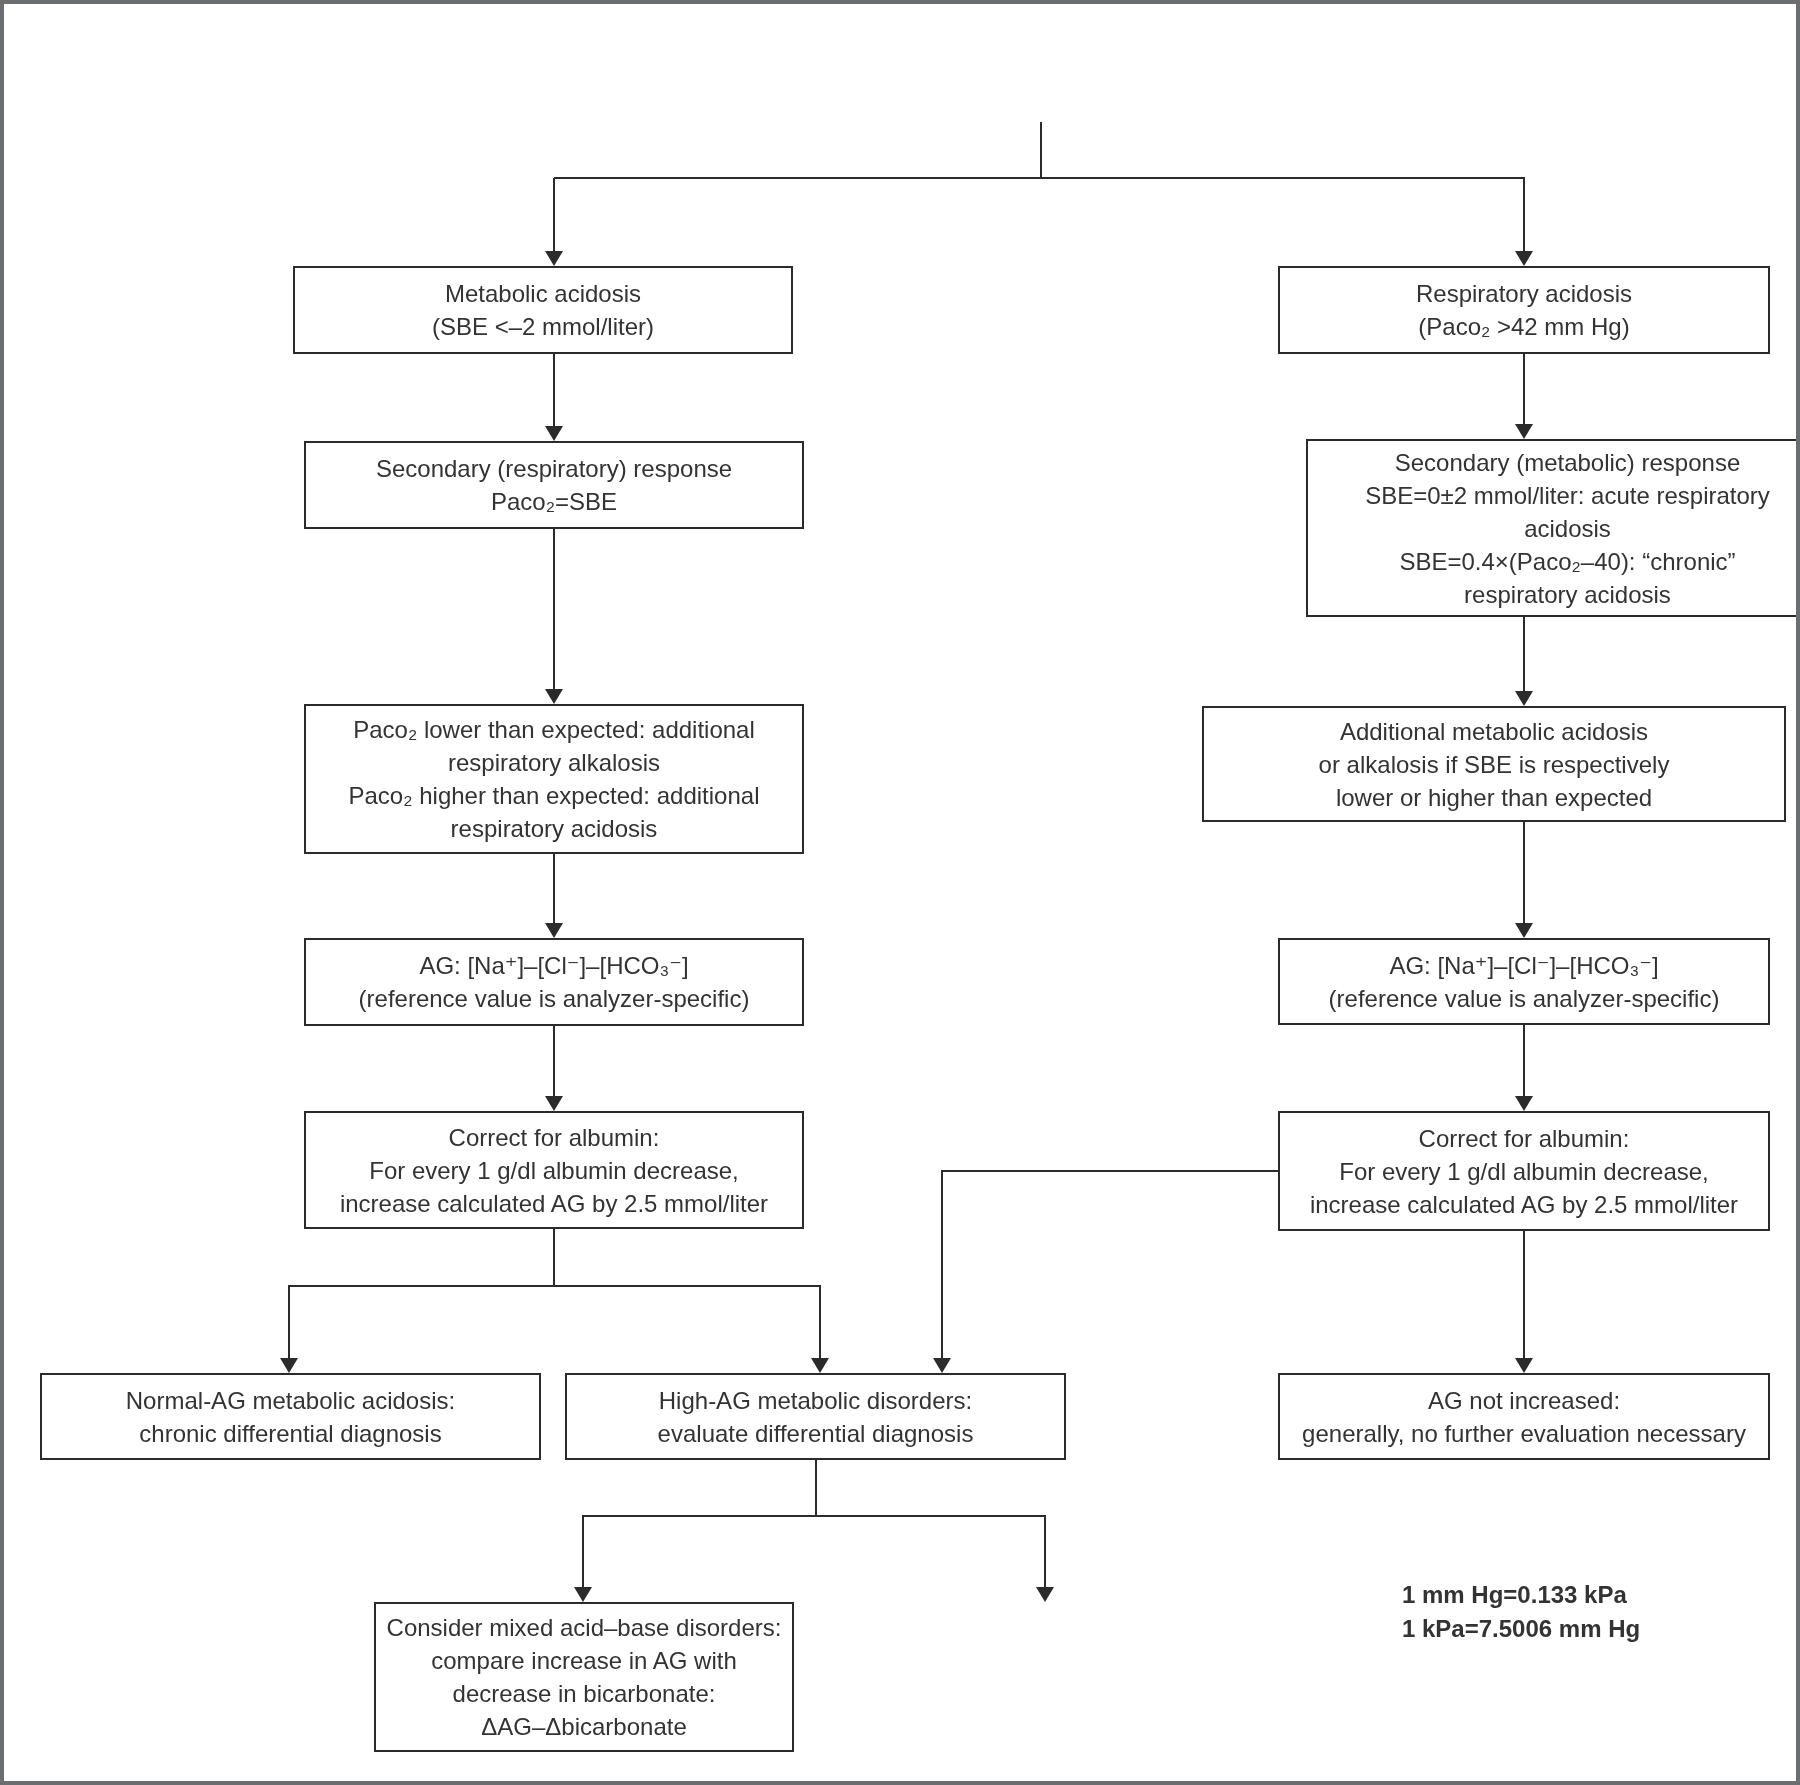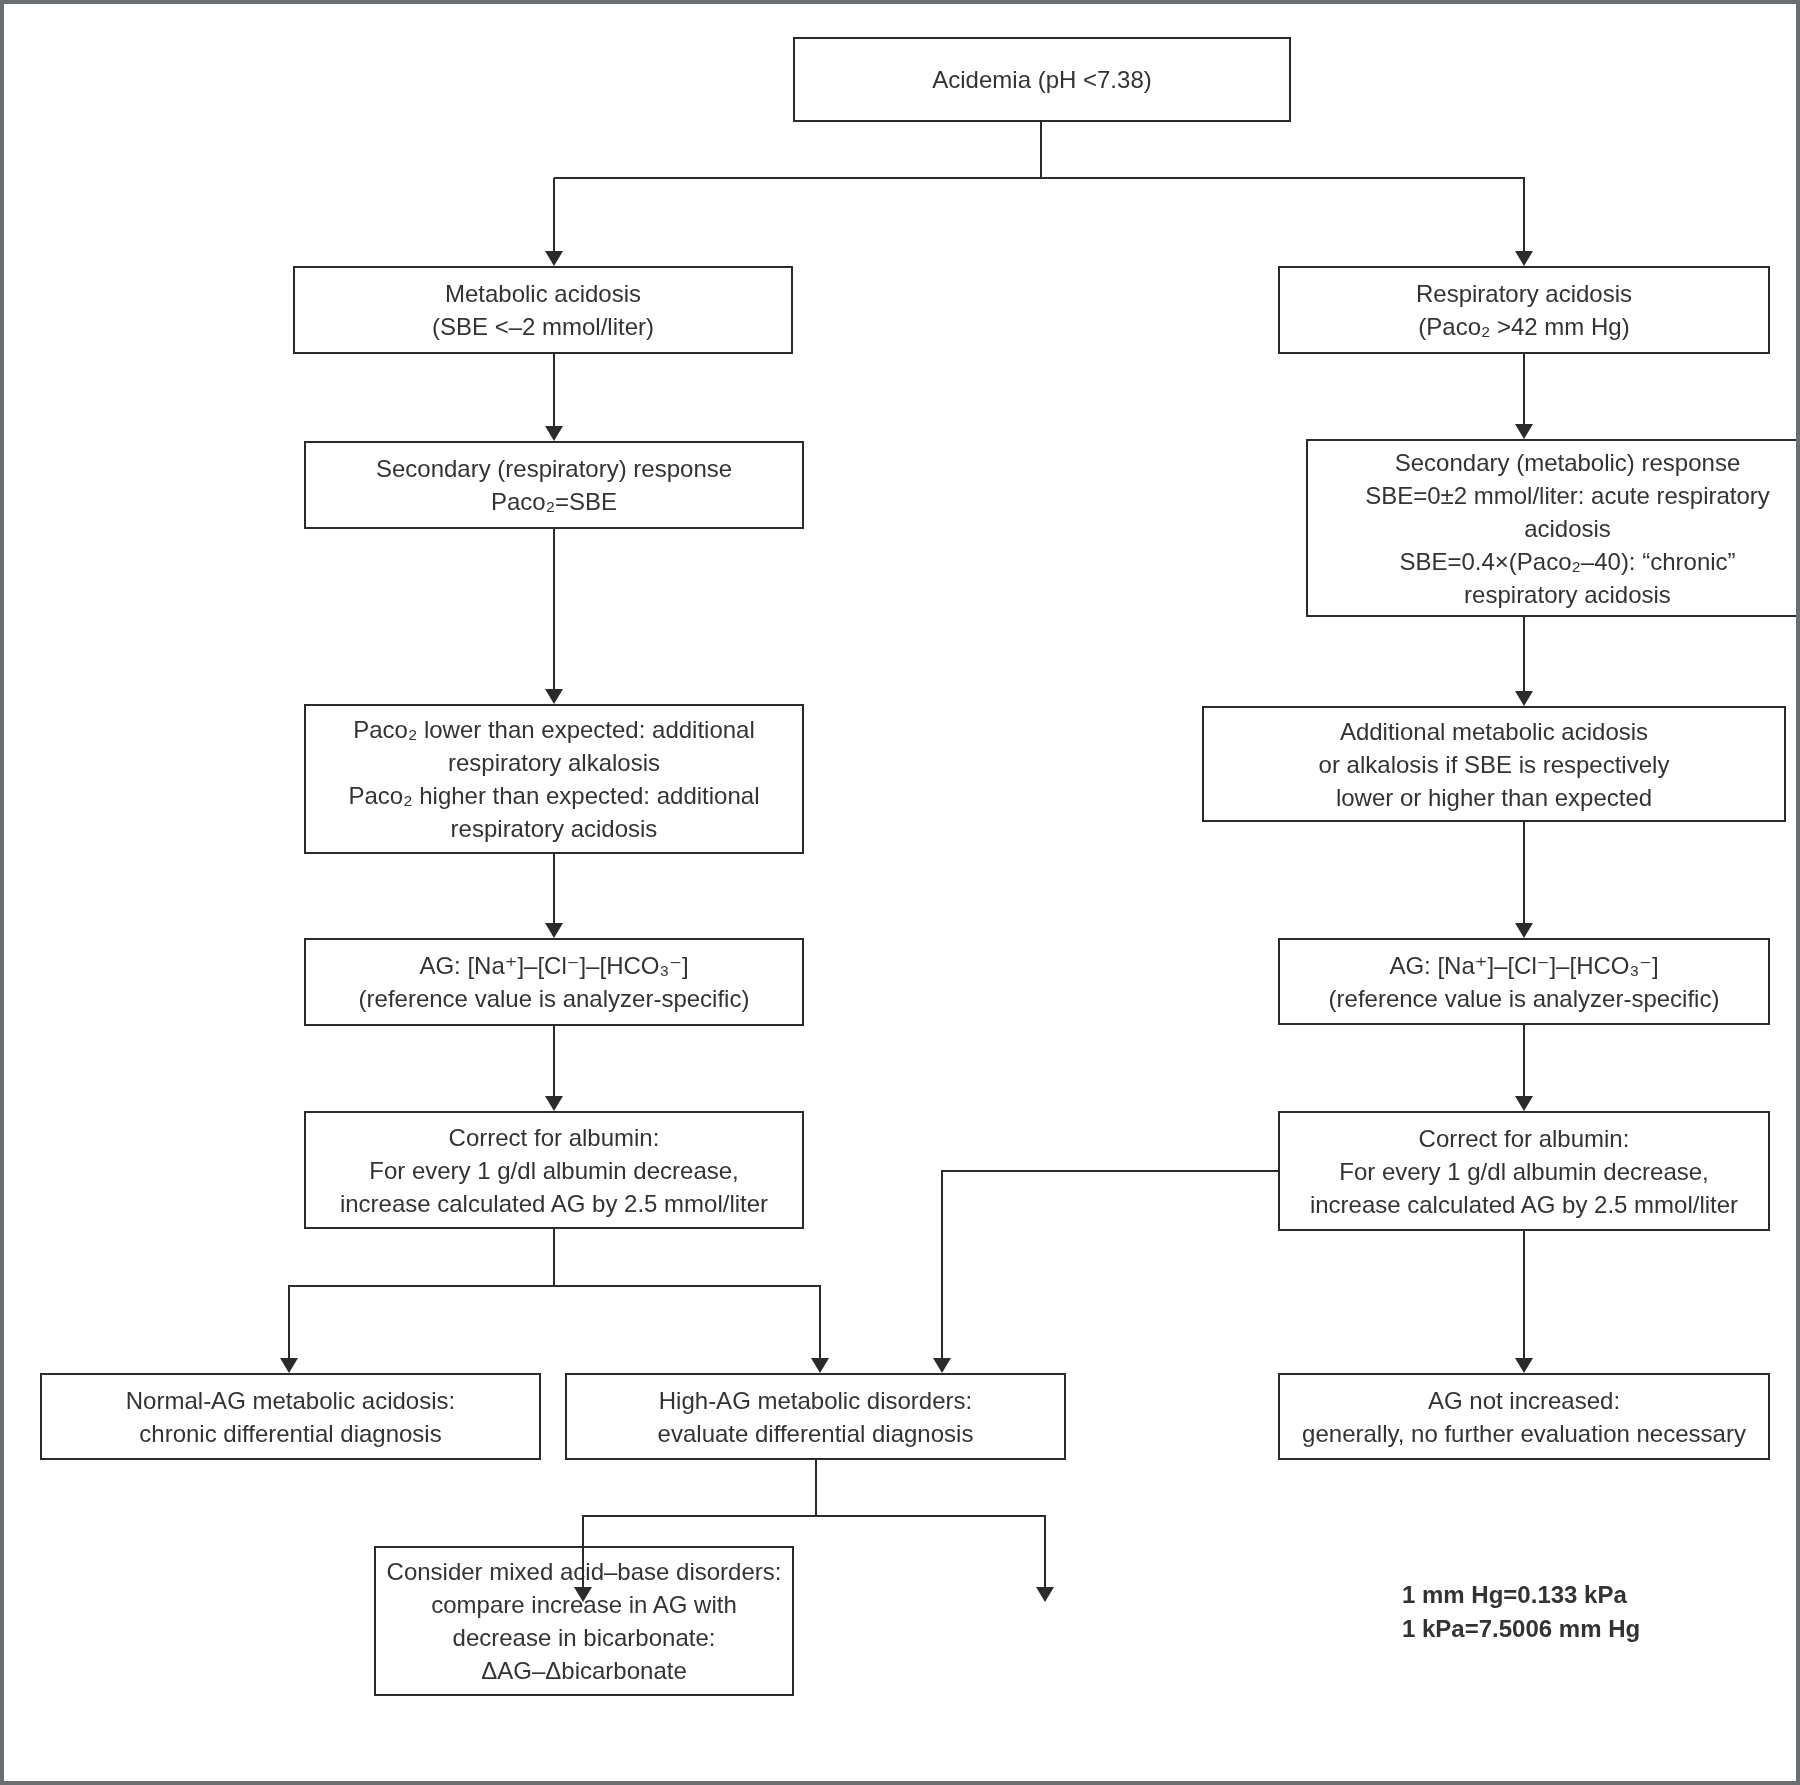--- a/index.html
+++ b/index.html
@@ -38,21 +38,20 @@
     white-space:pre-line;
     text-align:left;
     font-weight:bold;
   }
 </style>
 </head>
 <body>
 
 <div id="figure">
 
-  <div class="box" style="left:789px;top:33px;width:498px;height:85px">Acidemia (pH &lt;7.38)</div>
   <div class="box" style="left:289px;top:262px;width:500px;height:88px">Metabolic acidosis
 (SBE &lt;–2 mmol/liter)</div>
   <div class="box" style="left:1274px;top:262px;width:492px;height:88px">Respiratory acidosis
 (Paco₂ &gt;42 mm Hg)</div>
   <div class="box" style="left:300px;top:437px;width:500px;height:88px">Secondary (respiratory) response
 Paco₂=SBE</div>
   <div class="box" style="left:1302px;top:435px;width:523px;height:178px">Secondary (metabolic) response
 SBE=0±2 mmol/liter: acute respiratory
 acidosis
 SBE=0.4×(Paco₂–40): “chronic”
@@ -73,21 +72,21 @@
 increase calculated AG by 2.5 mmol/liter</div>
   <div class="box" style="left:1274px;top:1107px;width:492px;height:120px">Correct for albumin:
 For every 1 g/dl albumin decrease,
 increase calculated AG by 2.5 mmol/liter</div>
   <div class="box" style="left:36px;top:1369px;width:501px;height:87px">Normal-AG metabolic acidosis:
 chronic differential diagnosis</div>
   <div class="box" style="left:561px;top:1369px;width:501px;height:87px">High-AG metabolic disorders:
 evaluate differential diagnosis</div>
   <div class="box" style="left:1274px;top:1369px;width:492px;height:87px">AG not increased:
 generally, no further evaluation necessary</div>
-  <div class="box" style="left:370px;top:1542px;width:420px;height:150px">Consider mixed acid–base disorders:
+  <div class="box" style="left:370px;top:1598px;width:420px;height:150px">Consider mixed acid–base disorders:
 compare increase in AG with
 decrease in bicarbonate:
 ΔAG–Δbicarbonate</div>
 
   <div class="footnote" style="left:1398px;top:1574px">1 mm Hg=0.133 kPa
 1 kPa=7.5006 mm Hg</div>
 
   <div class="vline" style="left:1036px;top:118px;height:56px"></div>
   <div class="hline" style="left:550px;top:173px;width:971px"></div>
   <div class="vline" style="left:549px;top:174px;height:75px"></div>

